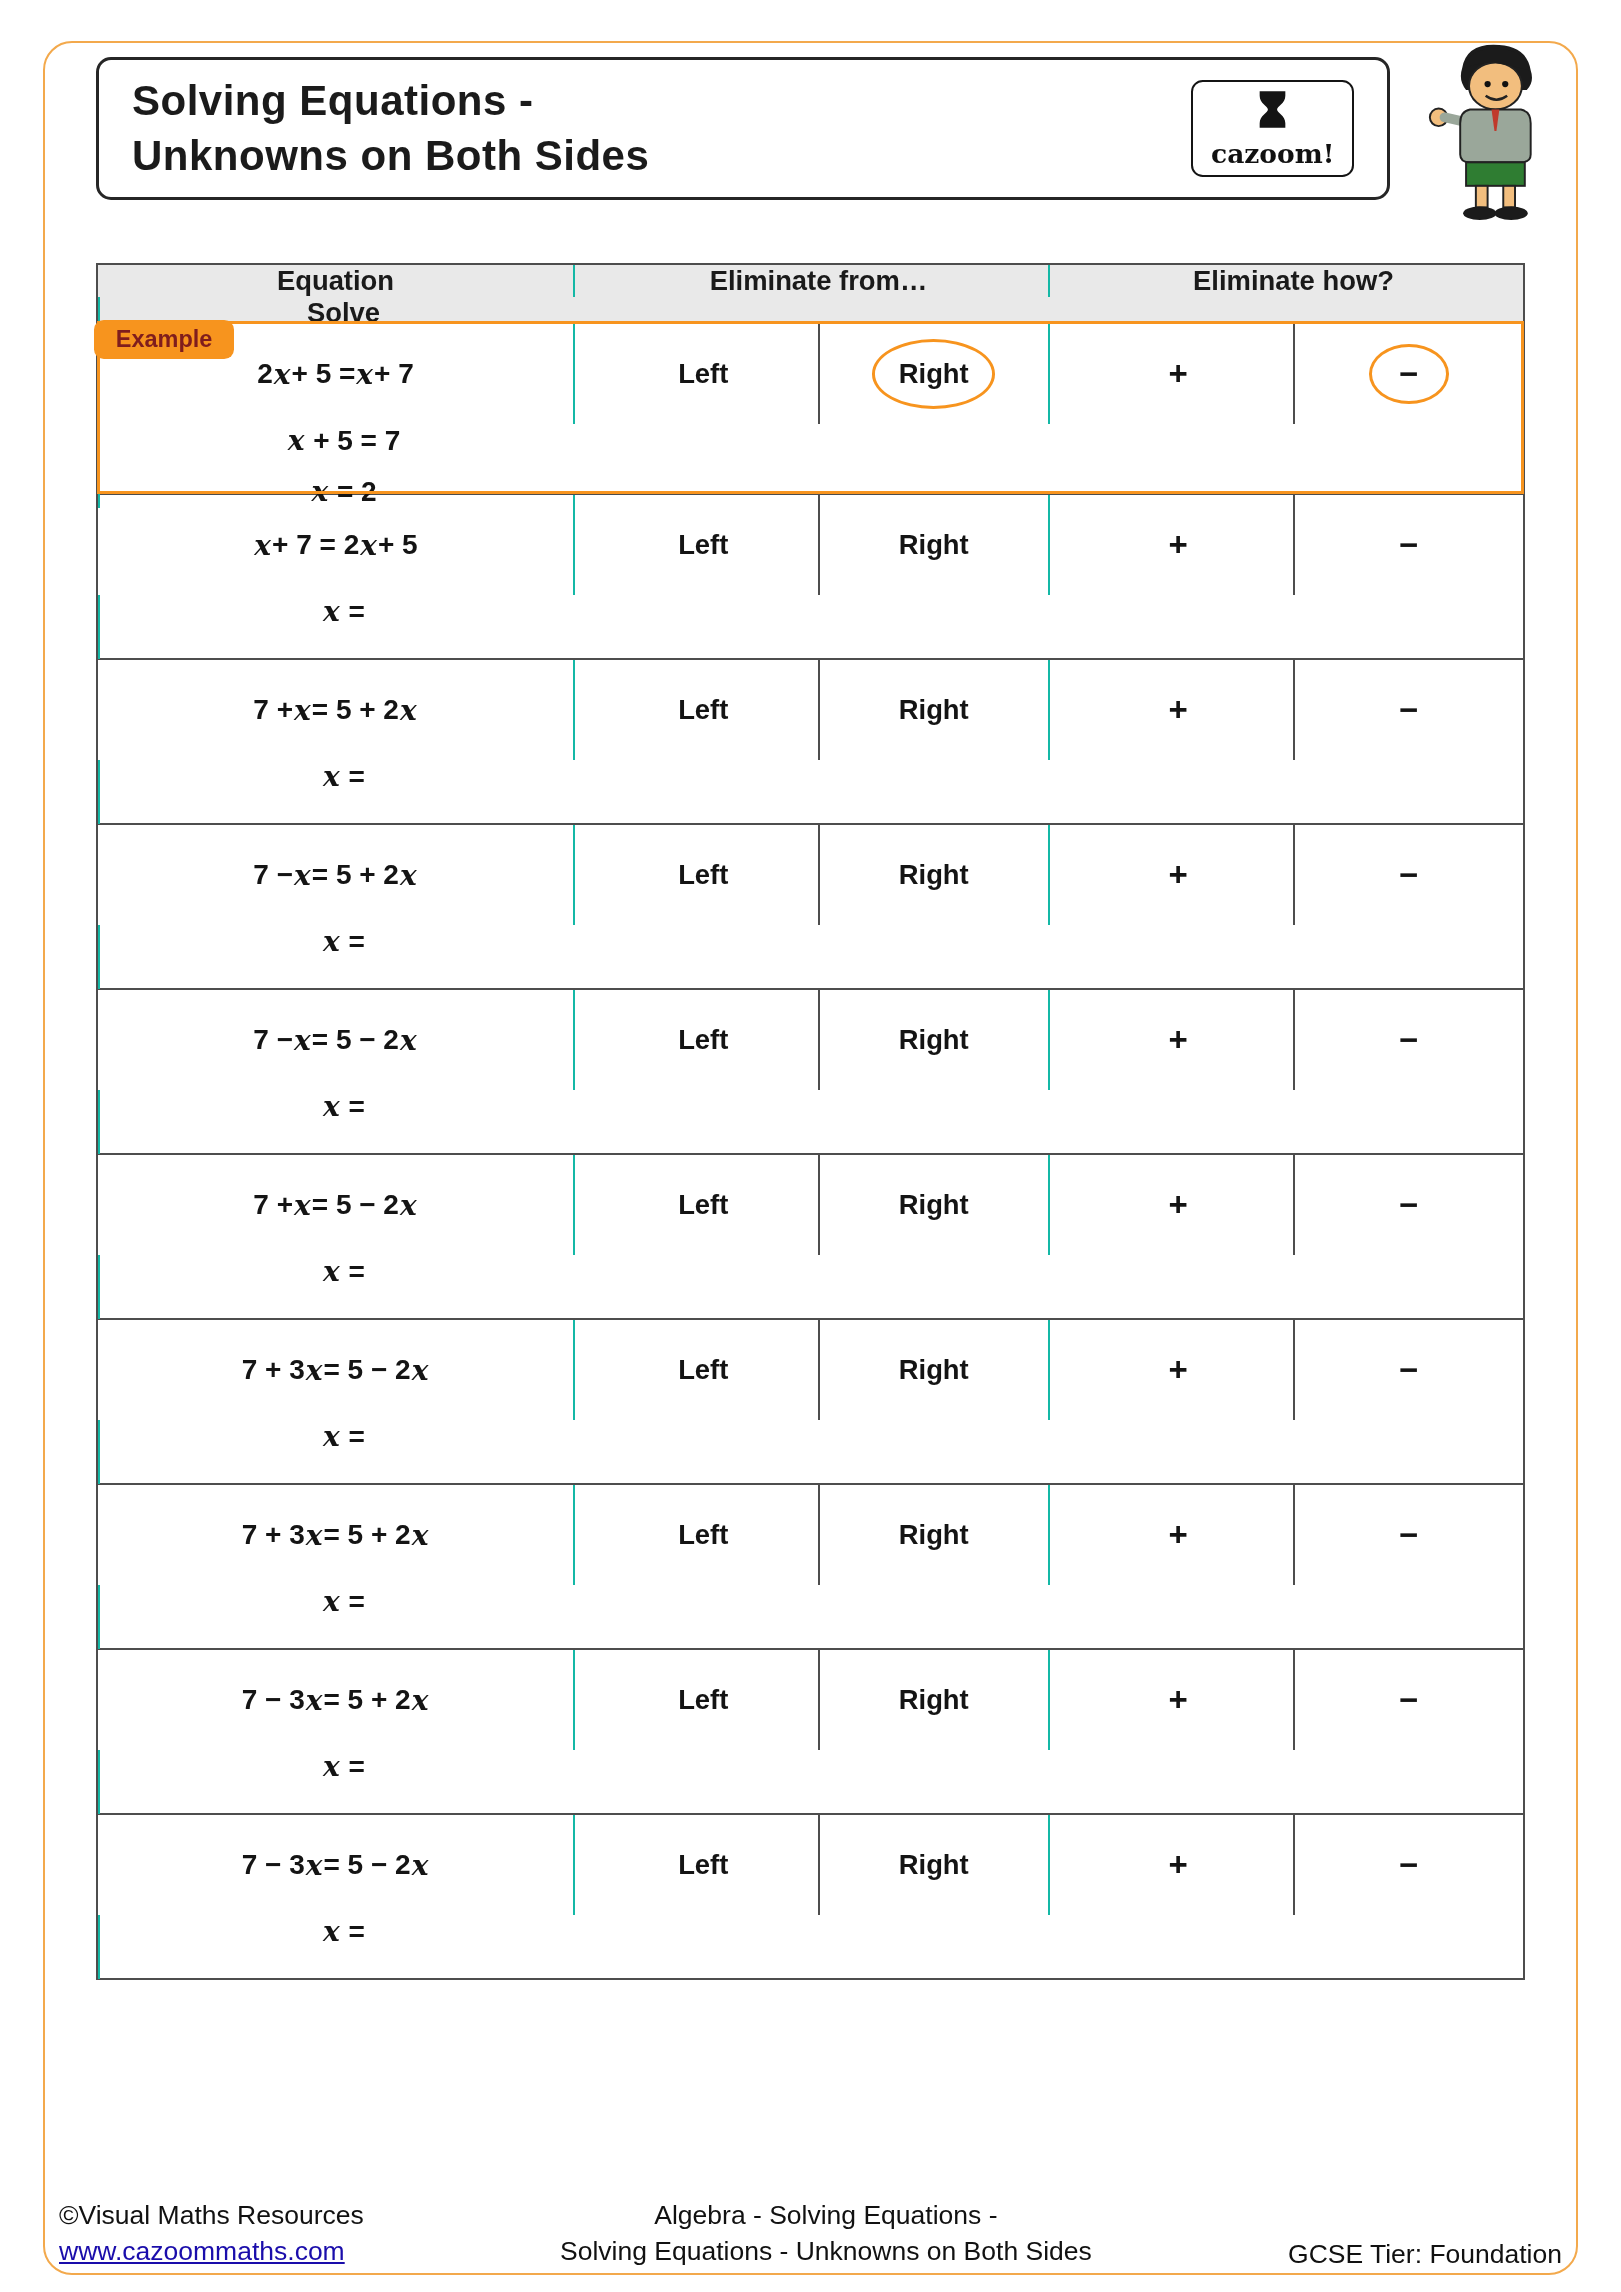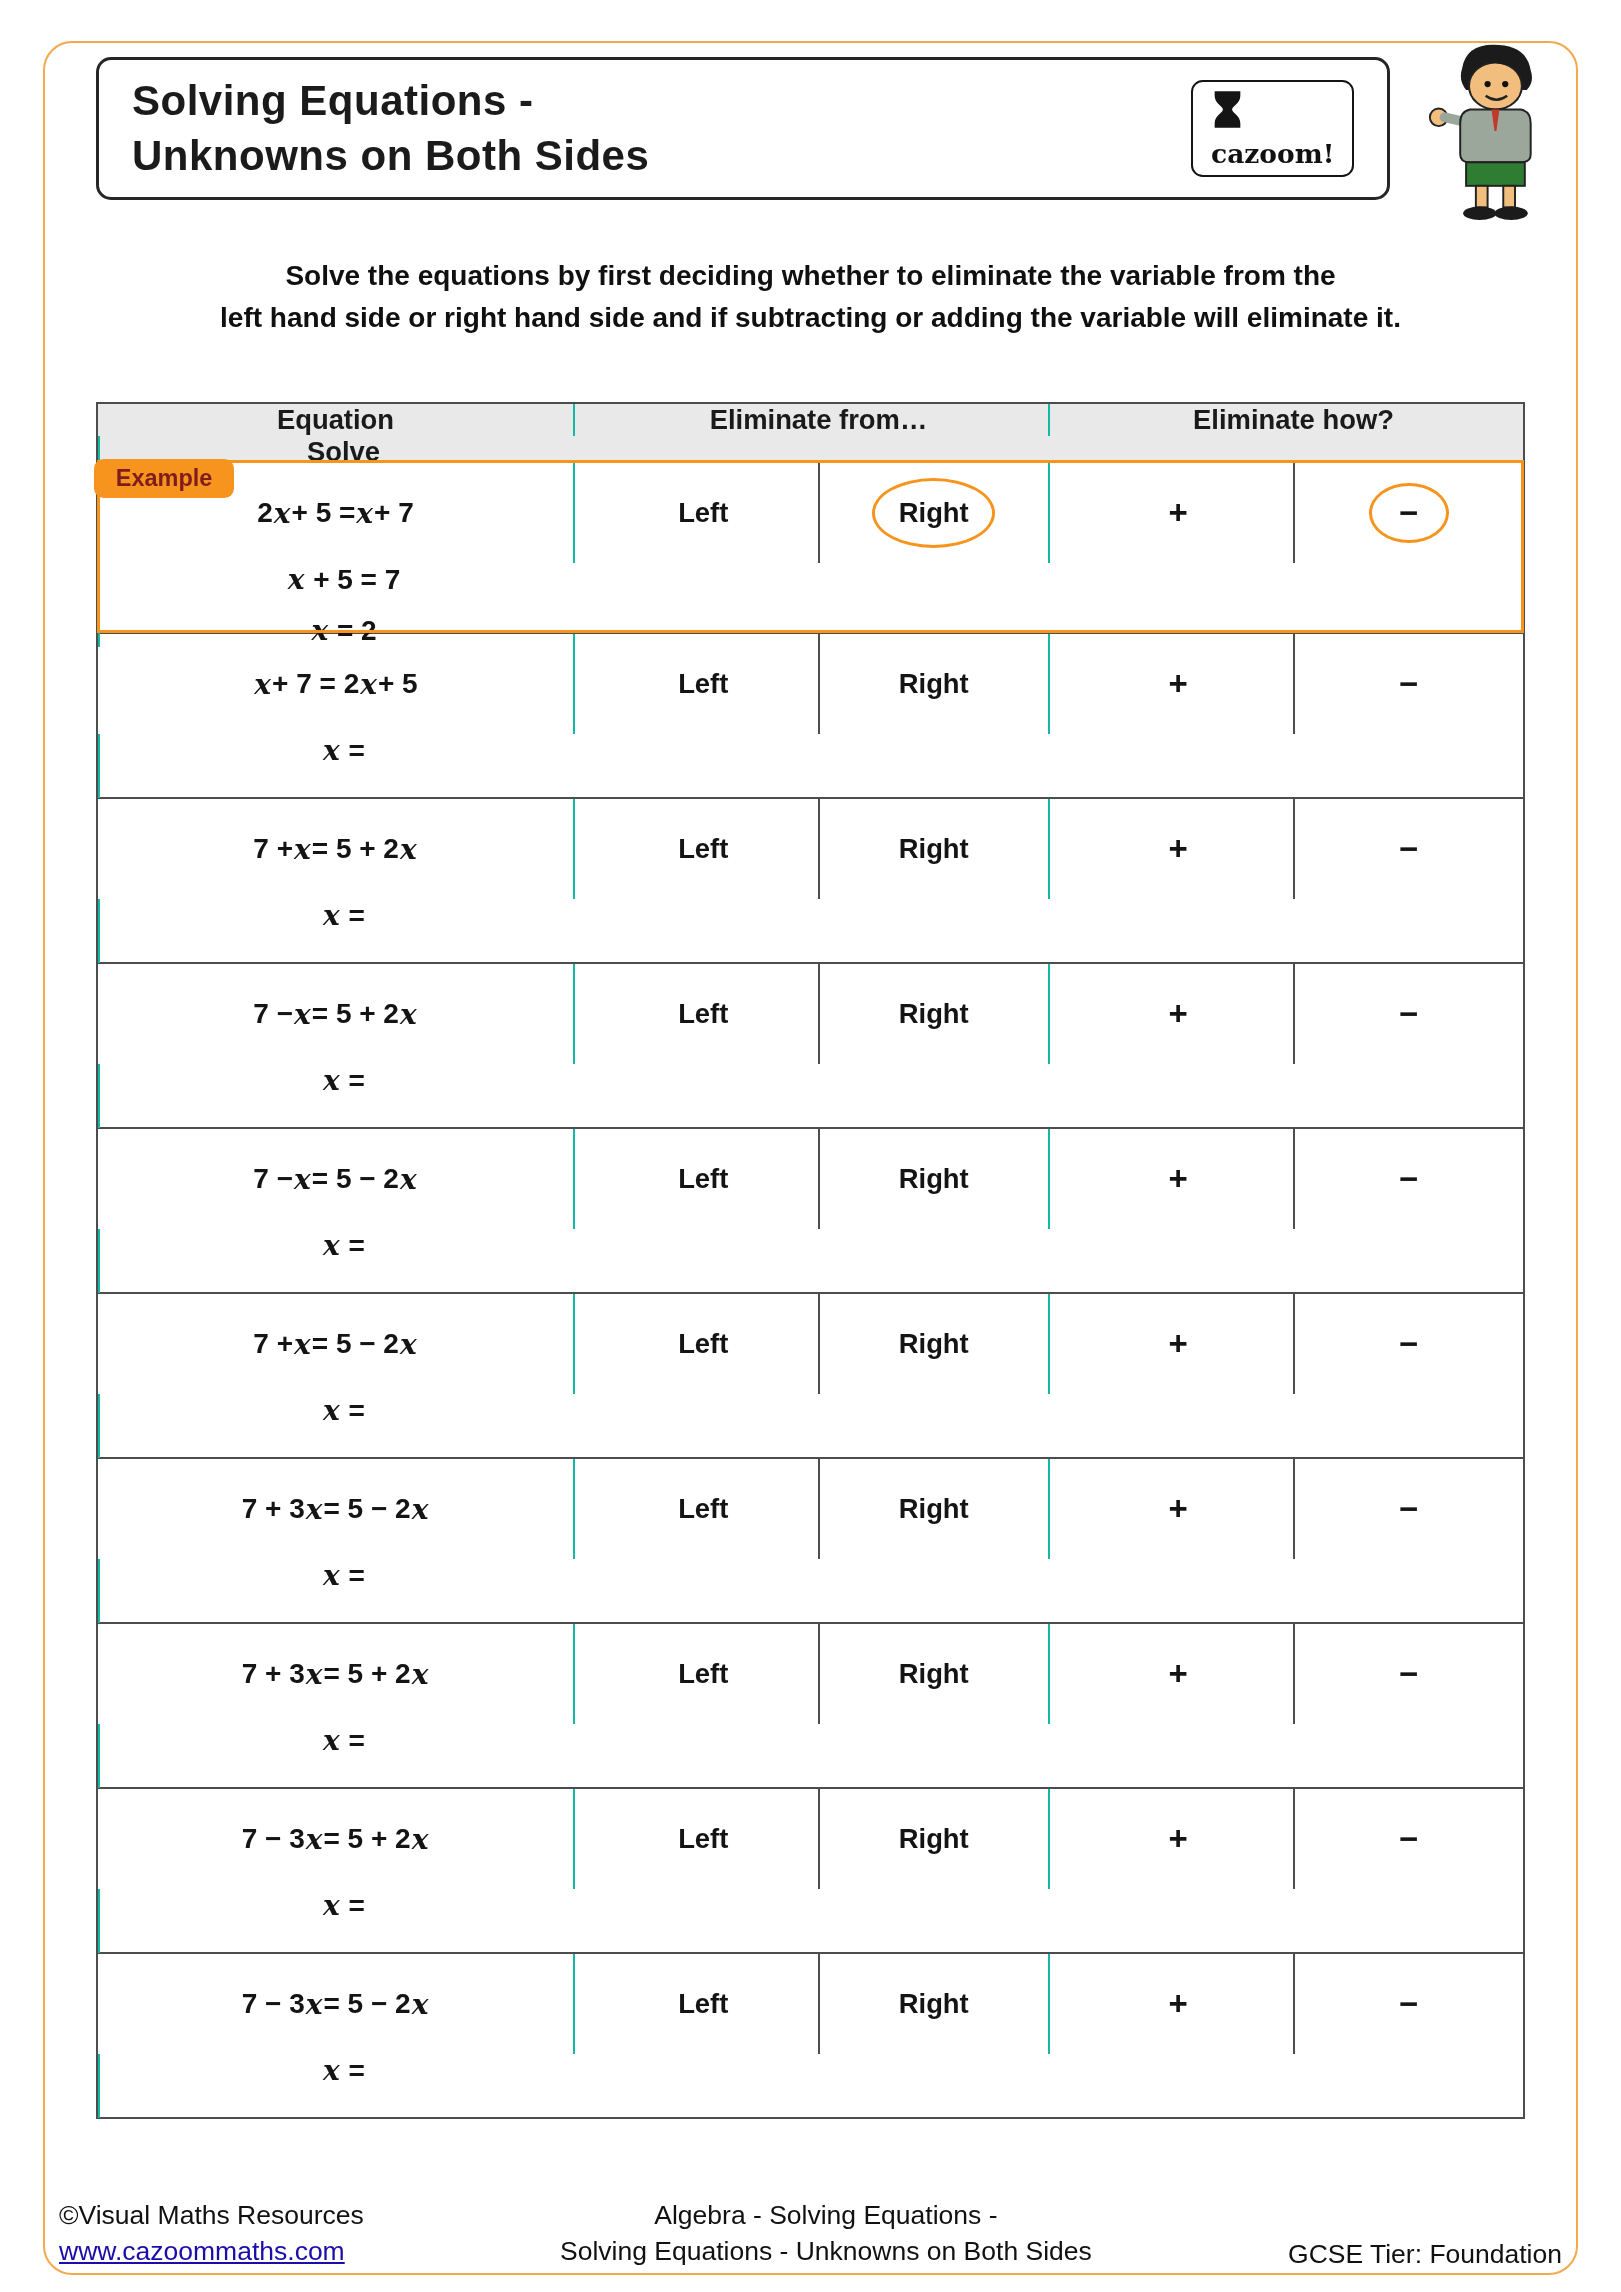--- a/index.html
+++ b/index.html
@@ -45,21 +45,21 @@
     font-weight:bold;
     letter-spacing:0.5px;
     color:#1b1b1b;
   }
   .logo-box{
     border:2.9px solid #141414;
     border-radius:11.8px;
     padding:7.8px 17.6px 5.9px 17.6px;
     display:flex;
     flex-direction:column;
-    align-items:flex-start;
+    align-items:center;
     gap:8px;
     background:#fff;
   }
   .logo-text{
     font-family:"DejaVu Serif", serif;
     font-weight:bold;
     font-size:26.5px;
     color:#111;
   }
   .boy{
@@ -164,24 +164,20 @@
         <path d="M52 72 L104 72 Q114 74 114 86 L114 118 Q114 126 104 126 L52 126 Q42 126 42 118 L42 86 Q42 74 52 72 Z" fill="#9aa79a" stroke="#222" stroke-width="2"></path>
         <path d="M74 72 L82 72 L79 94 L77 94 Z" fill="#c0392b"></path>
         <rect x="48" y="126" width="60" height="24" fill="#2f7d32" stroke="#222" stroke-width="2"></rect>
         <rect x="58" y="150" width="12" height="22" fill="#F2BE7E" stroke="#222" stroke-width="2"></rect>
         <rect x="86" y="150" width="12" height="22" fill="#F2BE7E" stroke="#222" stroke-width="2"></rect>
         <ellipse cx="62" cy="178" rx="17" ry="7" fill="#1b1b1b"></ellipse>
         <ellipse cx="94" cy="178" rx="17" ry="7" fill="#1b1b1b"></ellipse>
       </svg>
     </div>
 
-    <p class="instructions">
-      <span>Solve the equations by first deciding whether to eliminate the variable from the</span><br>
-      <span>left hand side or right hand side and if subtracting or adding the variable will eliminate it.</span>
-    </p>
 
     <div class="eq-table">
 
       <div class="trow header-row">
         <div class="cell header-cell">Equation</div>
         <div class="cell header-cell">Eliminate from…</div>
         <div class="cell header-cell">Eliminate how?</div>
         <div class="cell header-cell">Solve</div>
       </div>
 

